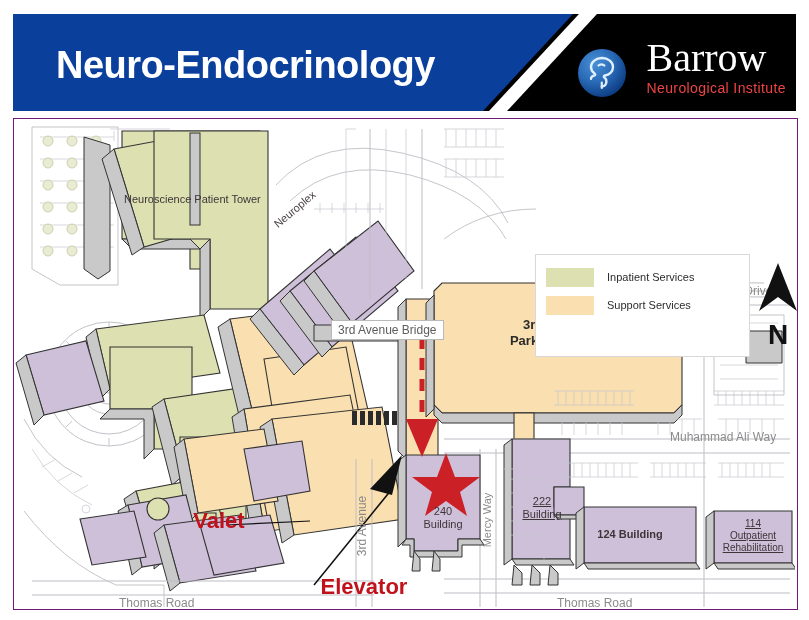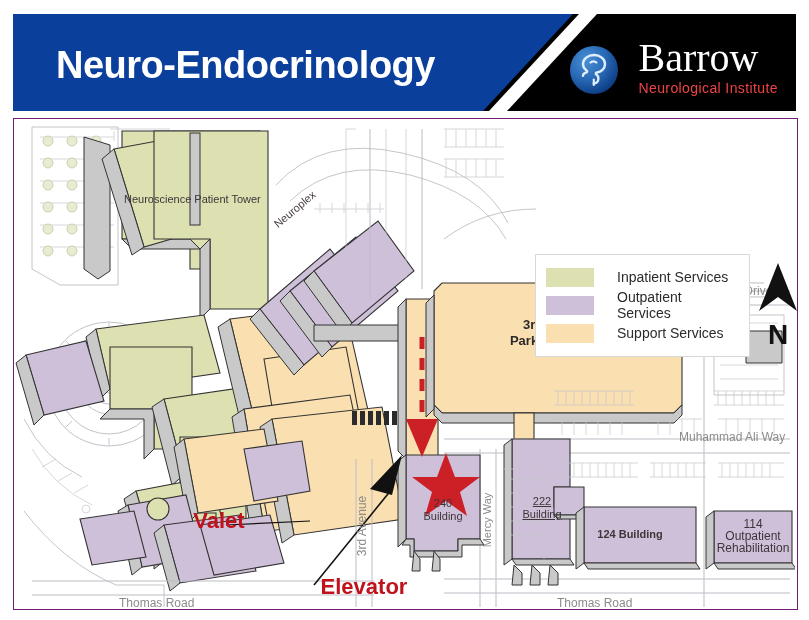--- a/index.html
+++ b/index.html
@@ -9,21 +9,21 @@
   
   #header{position:absolute;left:13px;top:14px;width:783px;height:97px;background:#000000;overflow:hidden;}
   #header-blue{position:absolute;left:0;top:0;width:560px;height:97px;background:#0a3f9c;
                clip-path:polygon(0 0, 560px 0, 470px 97px, 0 97px);}
   #header-stripe{position:absolute;left:0;top:0;width:620px;height:97px;
                clip-path:polygon(566px 0, 584px 0, 494px 97px, 476px 97px);background:#ffffff;}
   #title{position:absolute;left:43px;top:30px;color:#ffffff;font-size:38px;font-weight:bold;
          letter-spacing:-0.5px;white-space:nowrap;}
 
   
-  #logo{position:absolute;right:18px;top:24px;display:flex;align-items:center;gap:20px;}
+  #logo{position:absolute;right:10px;top:24px;display:flex;align-items:flex-end;gap:20px;}
   #logo-mark{width:48px;height:48px;border-radius:50%;
     background:radial-gradient(circle at 35% 30%, #4a8fd4 0%, #2a6bb8 40%, #0e3f86 75%, #06255a 100%);
     position:relative;flex:0 0 auto;margin-top:4px;}
   #logo-mark svg{position:absolute;left:7px;top:6px;}
   #logo-text{display:flex;flex-direction:column;}
   #logo-word{color:#ffffff;font-family:"Liberation Serif",serif;font-size:40px;line-height:40px;font-weight:normal;}
   #logo-sub{color:#ef4444;font-size:14px;line-height:18px;letter-spacing:0.4px;margin-top:1px;}
 
   
   #map{position:absolute;left:13px;top:118px;width:783px;height:490px;background:#ffffff;
@@ -34,21 +34,21 @@
   .street-box{position:absolute;color:#5d5d5d;font-size:12px;white-space:nowrap;background:#ffffff;
               border:1px solid #b9b9b9;padding:2px 6px;}
   .redlabel{position:absolute;color:#c1121c;font-size:22px;font-weight:bold;white-space:nowrap;text-align:center;line-height:22px;}
   .garage-label{position:absolute;color:#2b2b2b;font-size:13px;font-weight:bold;text-align:center;line-height:16px;white-space:nowrap;}
 
   
   #legend{position:absolute;left:521px;top:135px;width:215px;height:103px;background:#ffffff;
           border:1px solid #d8d8d8;padding:8px 10px;box-sizing:border-box;}
   .leg-row{display:flex;align-items:center;height:28px;}
   .leg-sw{width:48px;height:19px;flex:0 0 auto;}
-  .leg-tx{margin-left:23px;font-size:14px;color:#2b2b2b;}
+  .leg-tx{margin-left:13px;font-size:11px;color:#2b2b2b;}
 
   
   #compass{position:absolute;left:740px;top:142px;width:48px;height:100px;text-align:center;}
   #compass-n{font-size:28px;font-weight:bold;color:#111111;line-height:28px;margin-top:2px;
              font-family:"Liberation Sans",sans-serif;}
 </style>
 </head>
 <body>
 
 <div id="root">
@@ -300,64 +300,61 @@
 
     <div class="bldg-label" style="left:236px;top:84px;width:90px;transform:rotate(-40deg);color:#4a4046;">
       <span>Neuroplex</span>
     </div>
 
     <div class="garage-label" style="left:474px;top:198px;width:140px;">
       <div>3rd Avenue</div>
       <div>Parking Garage</div>
     </div>
 
-    <div class="bldg-label" style="left:398px;top:378px;width:62px;text-align:center;">
+    <div class="bldg-label" style="left:398px;top:386px;width:62px;text-align:center;">
       <div>240</div>
       <div>Building</div>
     </div>
 
     <div class="bldg-label" style="left:498px;top:376px;width:60px;text-decoration:underline;">
       <div>222</div>
       <div>Building</div>
     </div>
 
     <div class="bldg-label" style="left:574px;top:409px;width:84px;font-weight:bold;">
       <div>124 Building</div>
     </div>
 
-    <div class="bldg-label" style="left:698px;top:399px;width:82px;line-height:12px;font-size:12px;">
+    <div class="bldg-label" style="left:698px;top:399px;width:82px;line-height:12px;font-size:10px;text-decoration:underline;">
       <div>114</div>
       <div>Outpatient</div>
       <div>Rehabilitation</div>
     </div>
 
     <div class="street" style="left:683px;top:165px;">Catalina Drive</div>
-    <div class="street" style="left:656px;top:311px;margin-left:9px;">Muhammad Ali Way</div>
+    <div class="street" style="left:656px;top:311px;">Muhammad Ali Way</div>
     <div class="street" style="left:105px;top:477px;">Thomas Road</div>
     <div class="street" style="left:543px;top:477px;">Thomas Road</div>
     <div class="street" style="left:318px;top:400px;transform:rotate(-90deg);transform-origin:center;">3rd Avenue</div>
     <div class="street" style="left:446px;top:395px;transform:rotate(-90deg);transform-origin:center;font-size:11px;">Mercy Way</div>
 
+    <div class="street-box" style="left:317px;top:201px;">3rd Avenue Bridge</div>
 
     <div class="redlabel" style="left:140px;top:391px;width:130px;">
       <div>Valet</div>
     </div>
 
     <div class="redlabel" style="left:295px;top:457px;width:110px;">Elevator</div>
 
     <div id="legend">
       <div class="leg-row">
         <div class="leg-sw" style="background:#dde0b0;"></div>
         <div class="leg-tx">Inpatient Services</div>
       </div>
       <div class="leg-row">
-        <div class="leg-sw" style="background:#cfc0da;"></div>
-        <div class="leg-tx">Outpatient Services</div>
-      </div>
-      <div class="leg-row">
         <div class="leg-sw" style="background:#fadfb0;"></div>
         <div class="leg-tx">Support Services</div>
       </div>
     </div>
 
     <div id="compass">
       <svg width="46" height="54" viewBox="0 0 46 54">
         <polygon points="23,2 42,50 23,36 4,50" fill="#111111"></polygon>
       </svg>
       <div id="compass-n">N</div>

